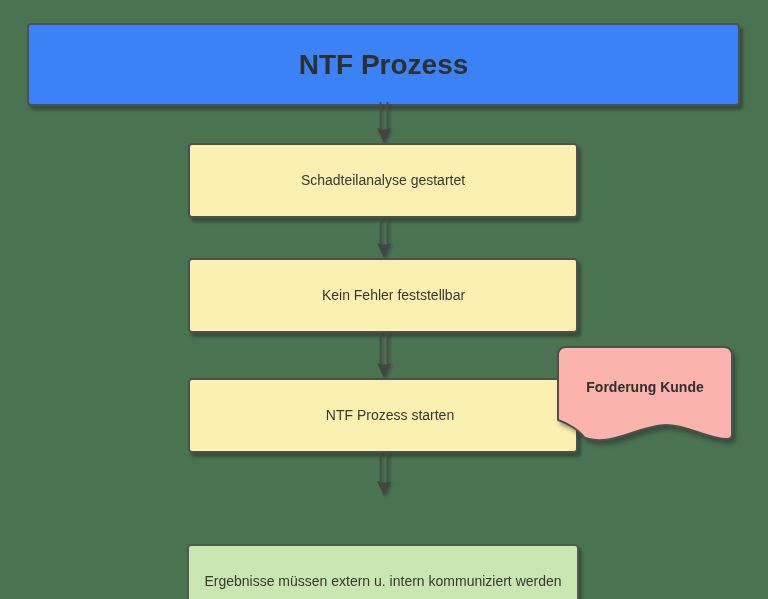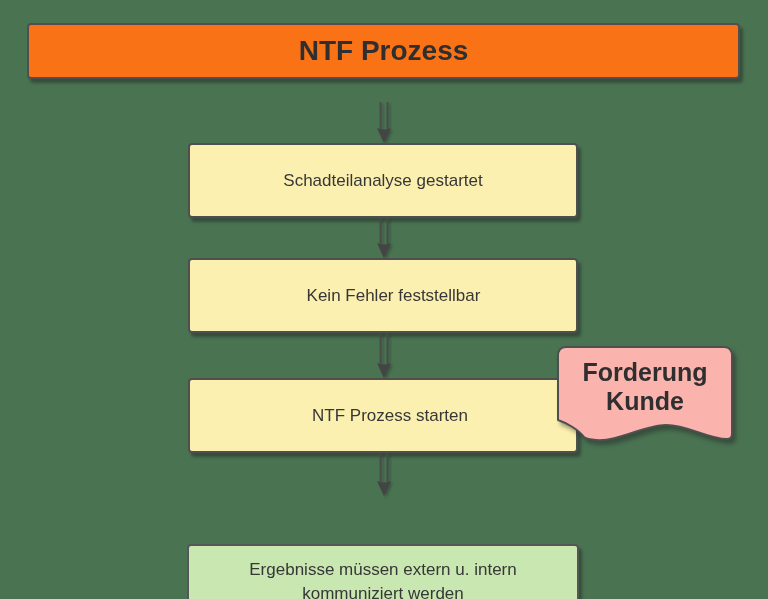--- a/index.html
+++ b/index.html
@@ -14,28 +14,28 @@
     overflow:hidden;
   }
   .node{
     position:absolute;
     box-sizing:border-box;
     border:2px solid #4f4f4f;
     border-radius:4px;
     display:flex;align-items:center;justify-content:center;
     text-align:center;
     color:#373737;
-    font-size:17px;
+    font-size:14px;
     box-shadow:3px 4px 3px rgba(25,25,25,0.40);
     line-height:1.4;
     padding:0 14px;
   }
   .node.title{
-    left:27px;top:23px;width:713px;height:56px;
-    background:#f97316;
+    left:27px;top:23px;width:713px;height:83px;
+    background:#3b82f6;
     font-size:28px;font-weight:bold;color:#2f2f2f;
   }
   .node.process{background:#fcf0b0;left:188px;width:390px;height:75px;}
   .node.p1{top:143px;}
   .node.p2{top:258px;padding-left:35px;}
   .node.p3{top:378px;padding-left:28px;}
   .node.result{
     background:#c9e7b0;left:187px;top:496px;width:392px;height:75px;
     border-color:#565656;
     margin-top:48px;
@@ -45,21 +45,21 @@
     filter:drop-shadow(2px 2px 1px rgba(25,25,25,0.30));
   }
   .note-wrap{
     position:absolute;left:556px;top:346px;width:178px;height:101px;
     filter:drop-shadow(3px 4px 2px rgba(25,25,25,0.40));
   }
   .note-wrap svg{display:block;}
   .note-label{
     position:absolute;left:4px;right:4px;top:14px;height:54px;
     display:flex;align-items:center;justify-content:center;
-    font-size:25px;font-weight:bold;color:#2f2f2f;
+    font-size:14px;font-weight:bold;color:#2f2f2f;
     text-align:center;
   }
 </style>
 </head>
 <body>
 
 <div class="canvas">
 
   <div class="node title">
     <span>NTF Prozess</span>

